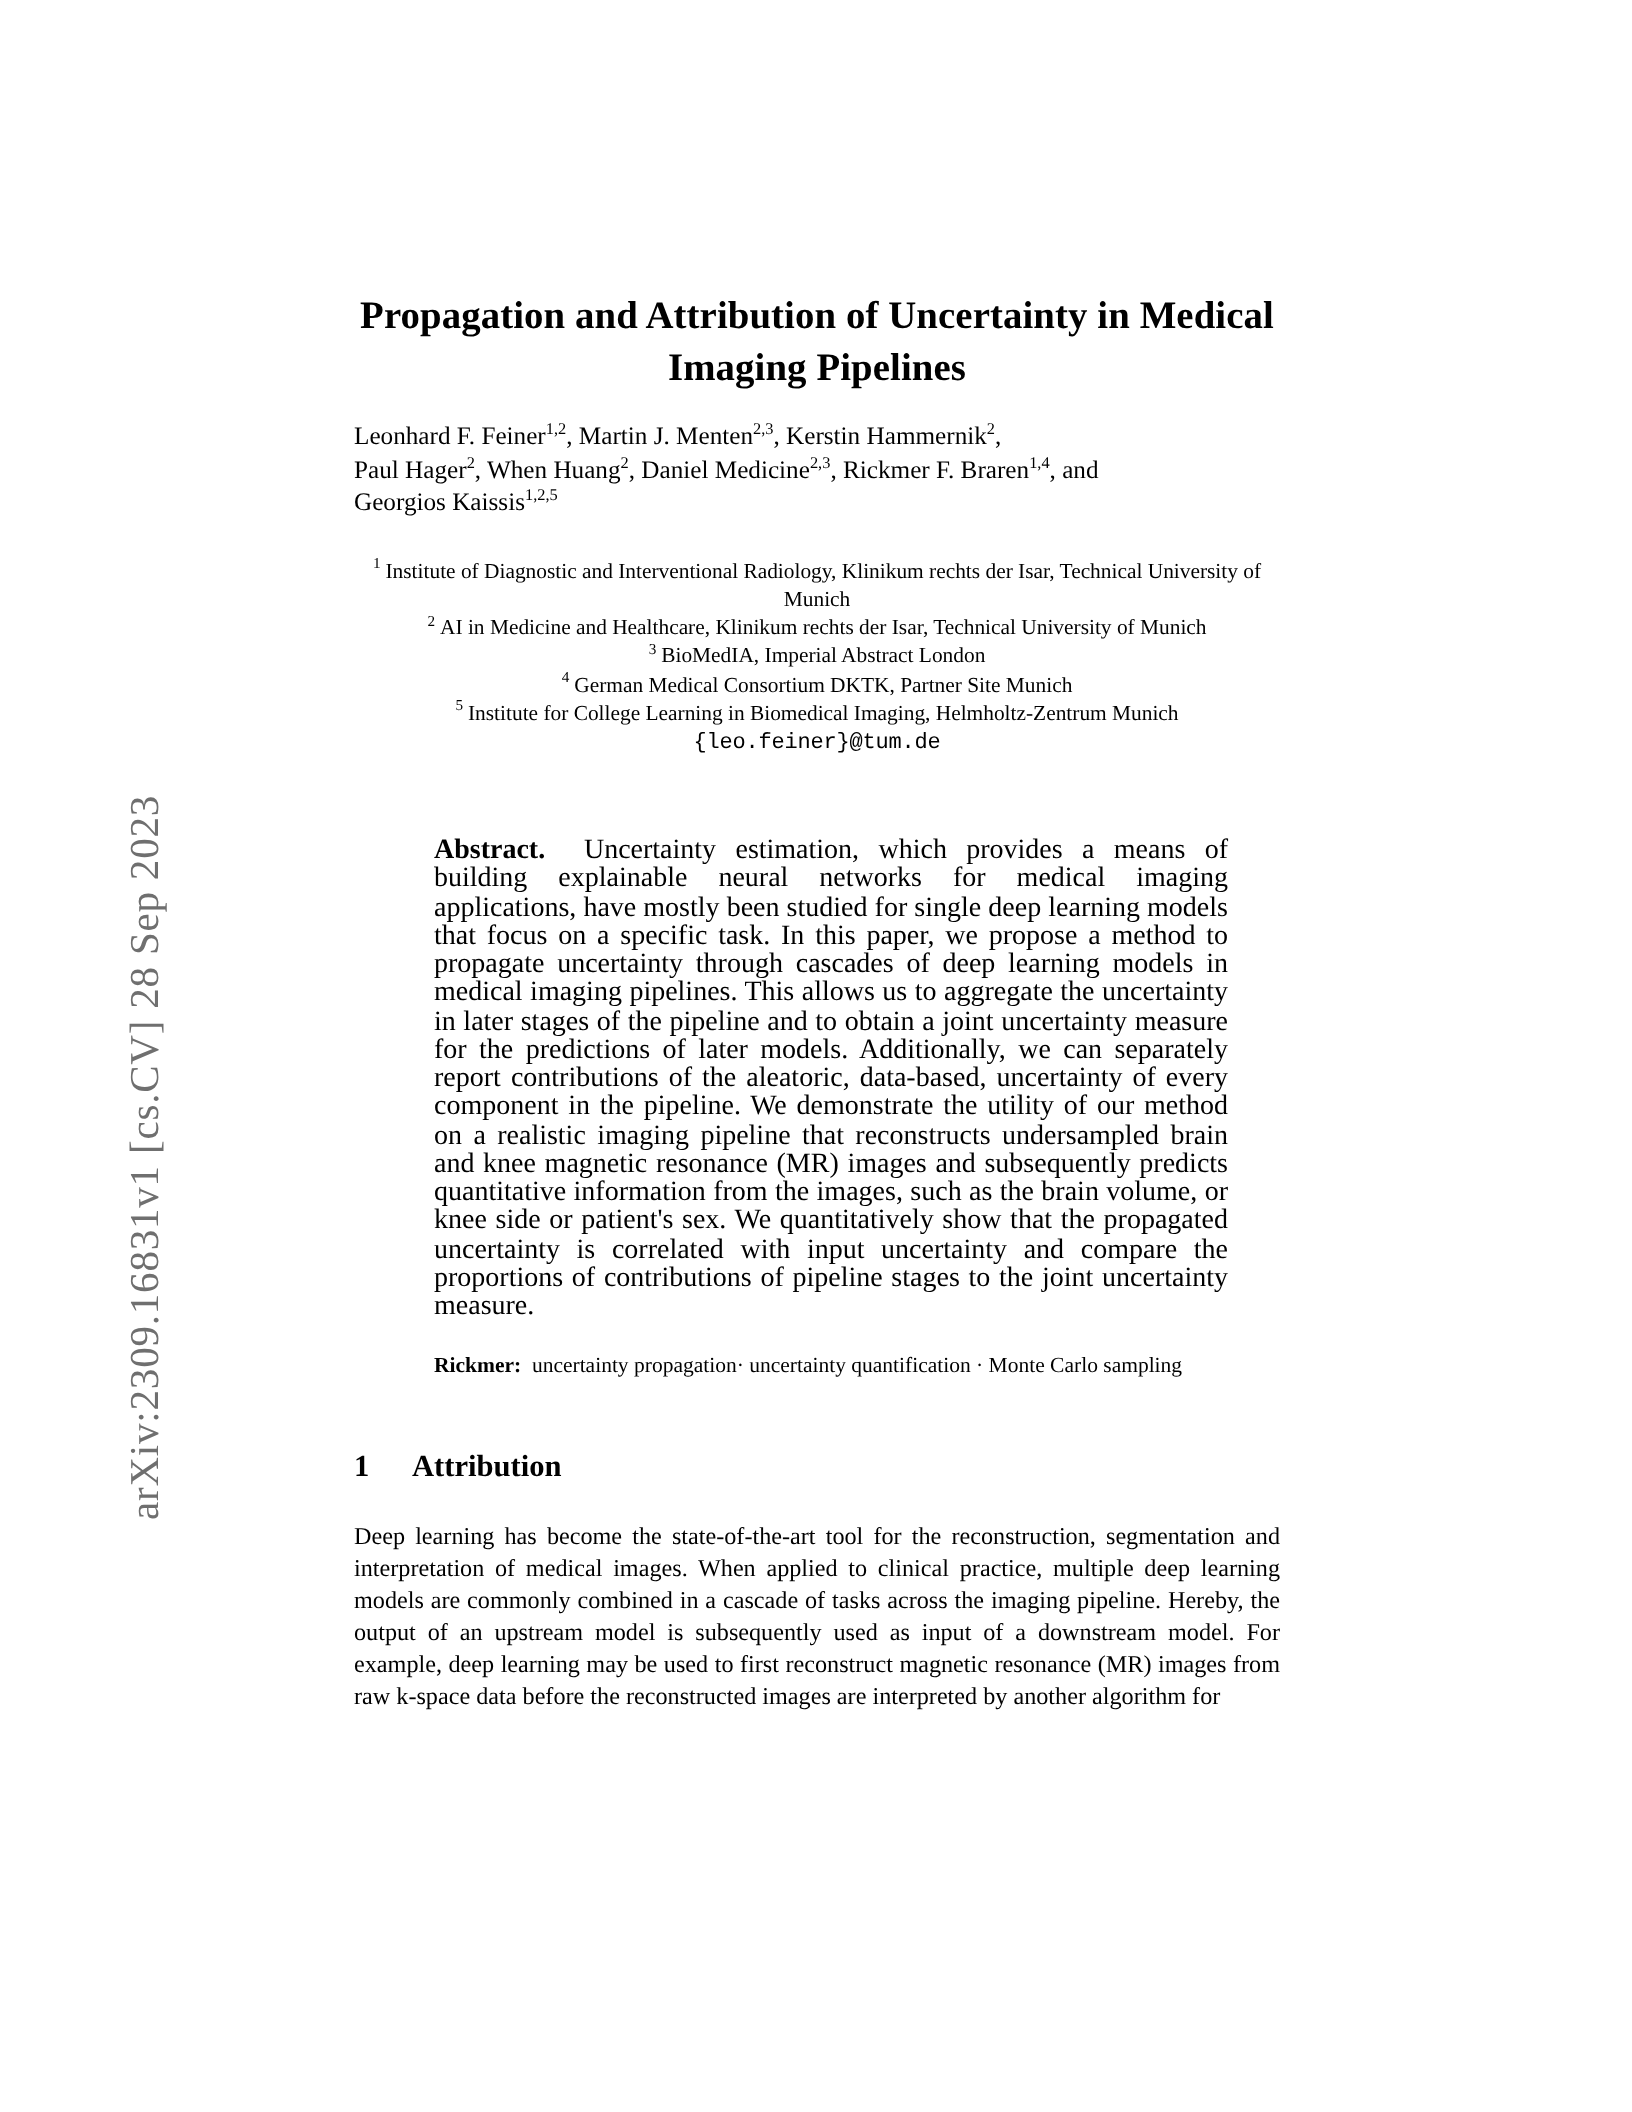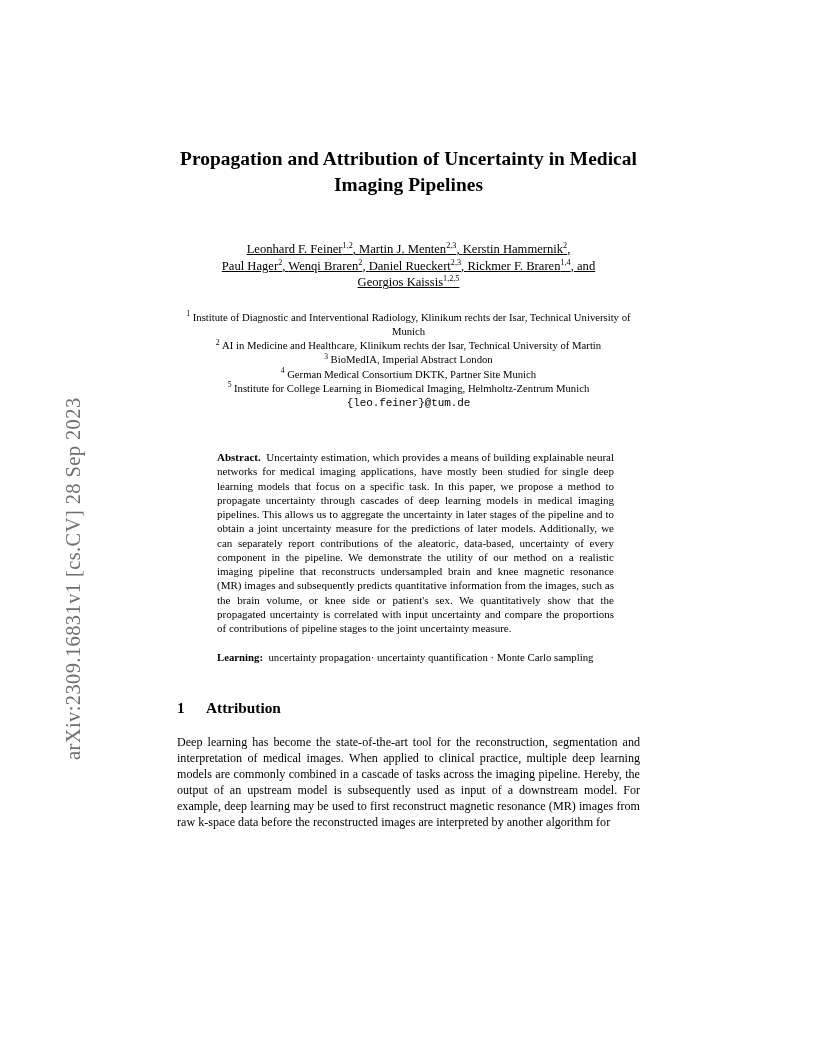--- a/index.html
+++ b/index.html
@@ -52,25 +52,24 @@
   }
   .paper-title {
     font-size: 19.4px;
     font-weight: bold;
     line-height: 25.5px;
     letter-spacing: 0.05px;
     margin: 0;
   }
 
   .authors {
-    margin-top: 44px;
-    text-align: center;
+    margin-top: 13px;
+    text-align: left;
     font-size: 12.6px;
     line-height: 16.6px;
-    text-decoration: underline;
   }
   .authors sup {
     font-size: 8.2px;
     vertical-align: super;
     line-height: 0;
   }
 
   .affiliations {
     margin-top: 19px;
     text-align: center;
@@ -88,21 +87,21 @@
     font-size: 11px;
     letter-spacing: -0.1px;
     margin-top: 1px;
   }
 
   
   .abstract {
     margin-top: 40px;
     margin-left: 40px;
     margin-right: 26px;
-    font-size: 11px;
+    font-size: 14px;
     line-height: 14.25px;
     text-align: justify;
     text-justify: inter-word;
     hyphens: manual;
   }
   .abstract .lead {
     font-weight: bold;
   }
   .abstract .lead::after {
     content: "\00a0\00a0";
@@ -153,36 +152,36 @@
 </div>
 
 <div id="page">
 
   <div class="title-block">
     <h1 class="paper-title">Propagation and Attribution of Uncertainty in Medical Imaging Pipelines</h1>
   </div>
 
   <div class="authors">
     <div><span>Leonhard F. Feiner</span><sup>1,2</sup>, <span>Martin J. Menten</span><sup>2,3</sup>, <span>Kerstin Hammernik</span><sup>2</sup>,</div>
-    <div><span>Paul Hager</span><sup>2</sup>, <span>Wenqi Braren</span><sup>2</sup>, <span>Daniel Rueckert</span><sup>2,3</sup>, <span>Rickmer F. Braren</span><sup>1,4</sup><span>, and</span></div>
+    <div><span>Paul Hager</span><sup>2</sup>, <span>When Huang</span><sup>2</sup>, <span>Daniel Medicine</span><sup>2,3</sup>, <span>Rickmer F. Braren</span><sup>1,4</sup><span>, and</span></div>
     <div><span>Georgios Kaissis</span><sup>1,2,5</sup></div>
   </div>
 
   <div class="affiliations">
     <div class="aff-line"><sup>1</sup><span>Institute of Diagnostic and Interventional Radiology, Klinikum rechts der Isar, Technical University of Munich</span></div>
-    <div class="aff-line"><sup>2</sup><span>AI in Medicine and Healthcare, Klinikum rechts der Isar, Technical University of Martin</span></div>
+    <div class="aff-line"><sup>2</sup><span>AI in Medicine and Healthcare, Klinikum rechts der Isar, Technical University of Munich</span></div>
     <div class="aff-line"><sup>3</sup><span>BioMedIA, Imperial Abstract London</span></div>
     <div class="aff-line"><sup>4</sup><span>German Medical Consortium DKTK, Partner Site Munich</span></div>
     <div class="aff-line"><sup>5</sup><span>Institute for College Learning in Biomedical Imaging, Helmholtz-Zentrum Munich</span></div>
     <div class="email">{leo.feiner}@tum.de</div>
   </div>
 
   <div class="abstract"><span class="lead">Abstract.</span><span>Uncertainty estimation, which provides a means of building explainable neural networks for medical imaging applications, have mostly been studied for single deep learning models that focus on a specific task. In this paper, we propose a method to propagate uncertainty through cascades of deep learning models in medical imaging pipelines. This allows us to aggregate the uncertainty in later stages of the pipeline and to obtain a joint uncertainty measure for the predictions of later models. Additionally, we can separately report contributions of the aleatoric, data-based, uncertainty of every component in the pipeline. We demonstrate the utility of our method on a realistic imaging pipeline that reconstructs undersampled brain and knee magnetic resonance (MR) images and subsequently predicts quantitative information from the images, such as the brain volume, or knee side or patient's sex. We quantitatively show that the propagated uncertainty is correlated with input uncertainty and compare the proportions of contributions of pipeline stages to the joint uncertainty measure.</span></div>
 
-  <div class="keywords"><span class="lead">Learning:</span><span>uncertainty propagation· uncertainty quantification · Monte Carlo sampling</span></div>
+  <div class="keywords"><span class="lead">Rickmer:</span><span>uncertainty propagation· uncertainty quantification · Monte Carlo sampling</span></div>
 
   <div class="section-heading">
     <span class="section-num">1</span>
     <span>Attribution</span>
   </div>
 
   <div class="body-para">Deep learning has become the state-of-the-art tool for the reconstruction, segmentation and interpretation of medical images. When applied to clinical practice, multiple deep learning models are commonly combined in a cascade of tasks across the imaging pipeline. Hereby, the output of an upstream model is subsequently used as input of a downstream model. For example, deep learning may be used to first reconstruct magnetic resonance (MR) images from raw k-space data before the reconstructed images are interpreted by another algorithm for</div>
 
 </div>
 

